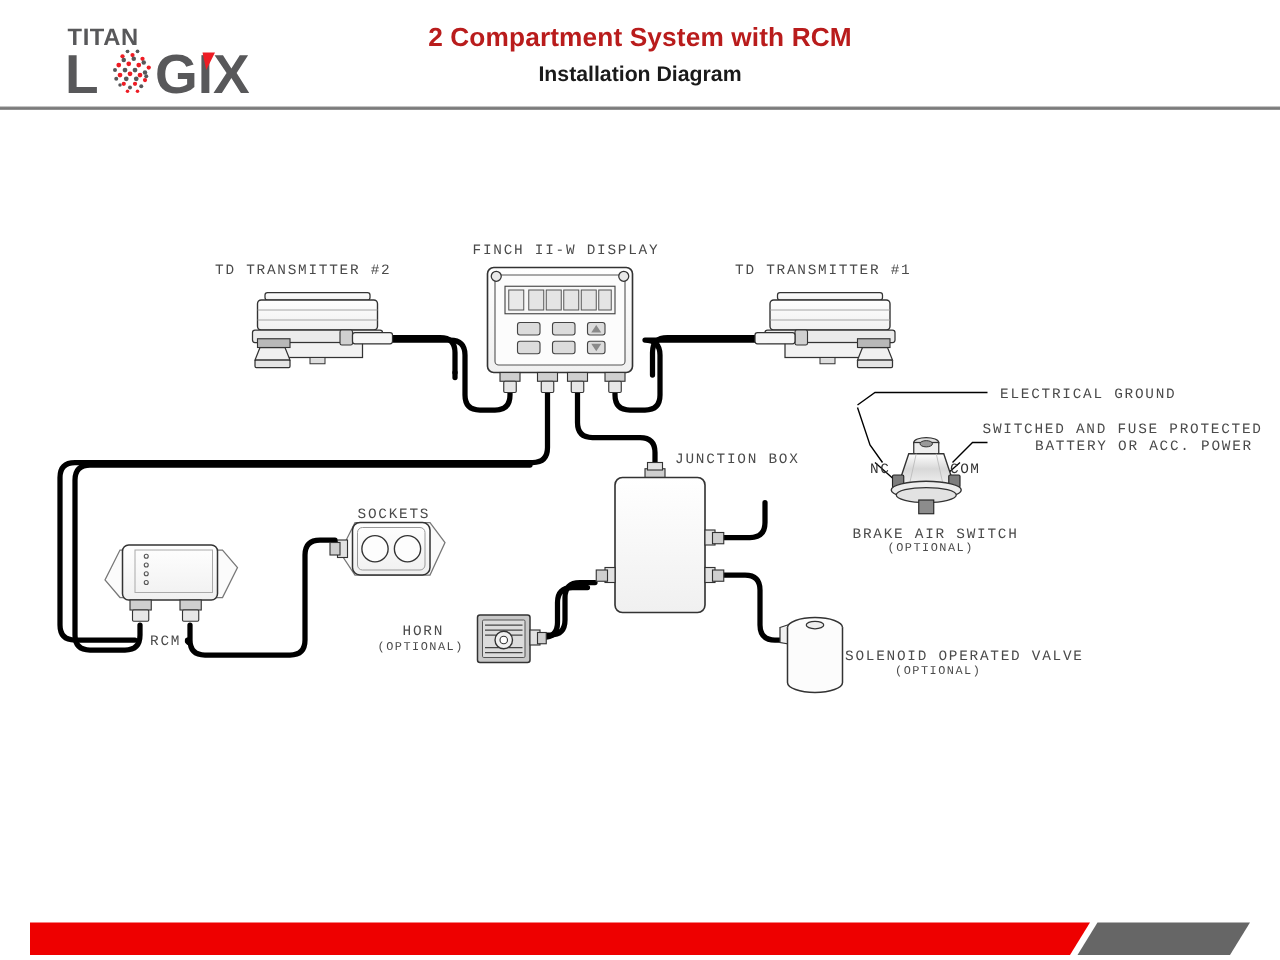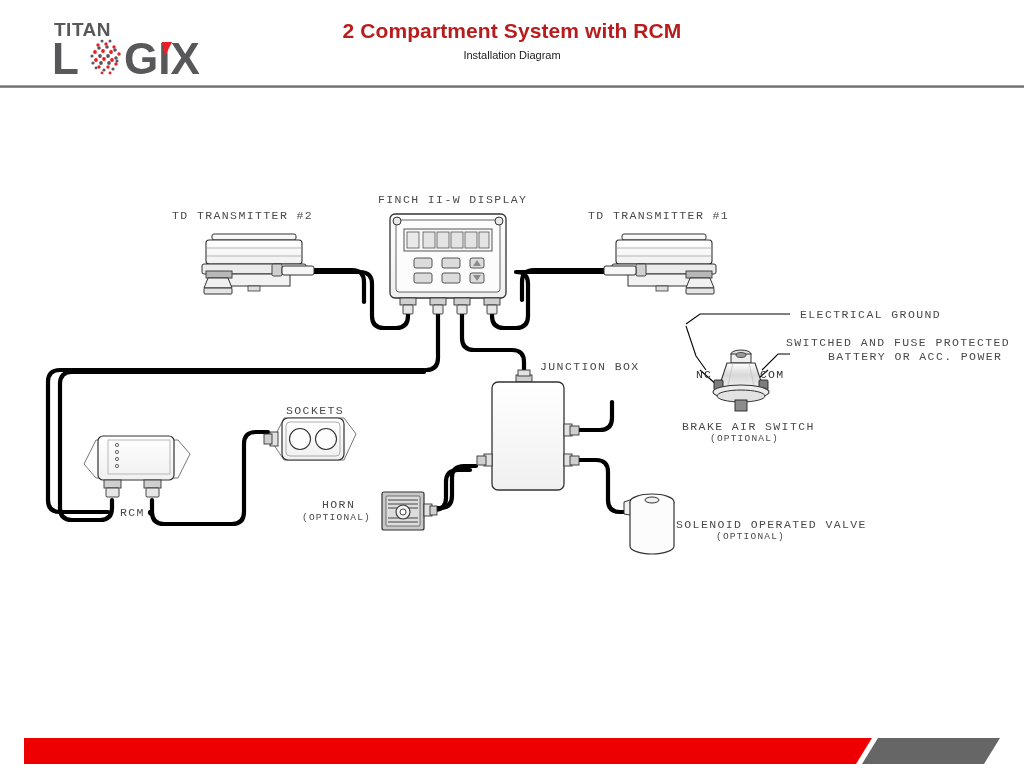--- a/index.html
+++ b/index.html
@@ -33,22 +33,22 @@
     text-align: center;
   }
   #doc-title {
     font-size: 21px;
     font-weight: bold;
     color: #b91c1c;
     letter-spacing: 0.1px;
     line-height: 1.25;
   }
   #doc-subtitle {
-    font-size: 11px;
-    font-weight: normal;
+    font-size: 17px;
+    font-weight: bold;
     color: #1a1a1a;
     margin-top: 5px;
     line-height: 1.25;
   }
   #header-rule {
     position: absolute;
     left: 0; top: 85px;
     width: 1024px; height: 3px;
     background: linear-gradient(to bottom, #bdbdbd 0%, #6d6d6d 45%, #9e9e9e 100%);
   }

